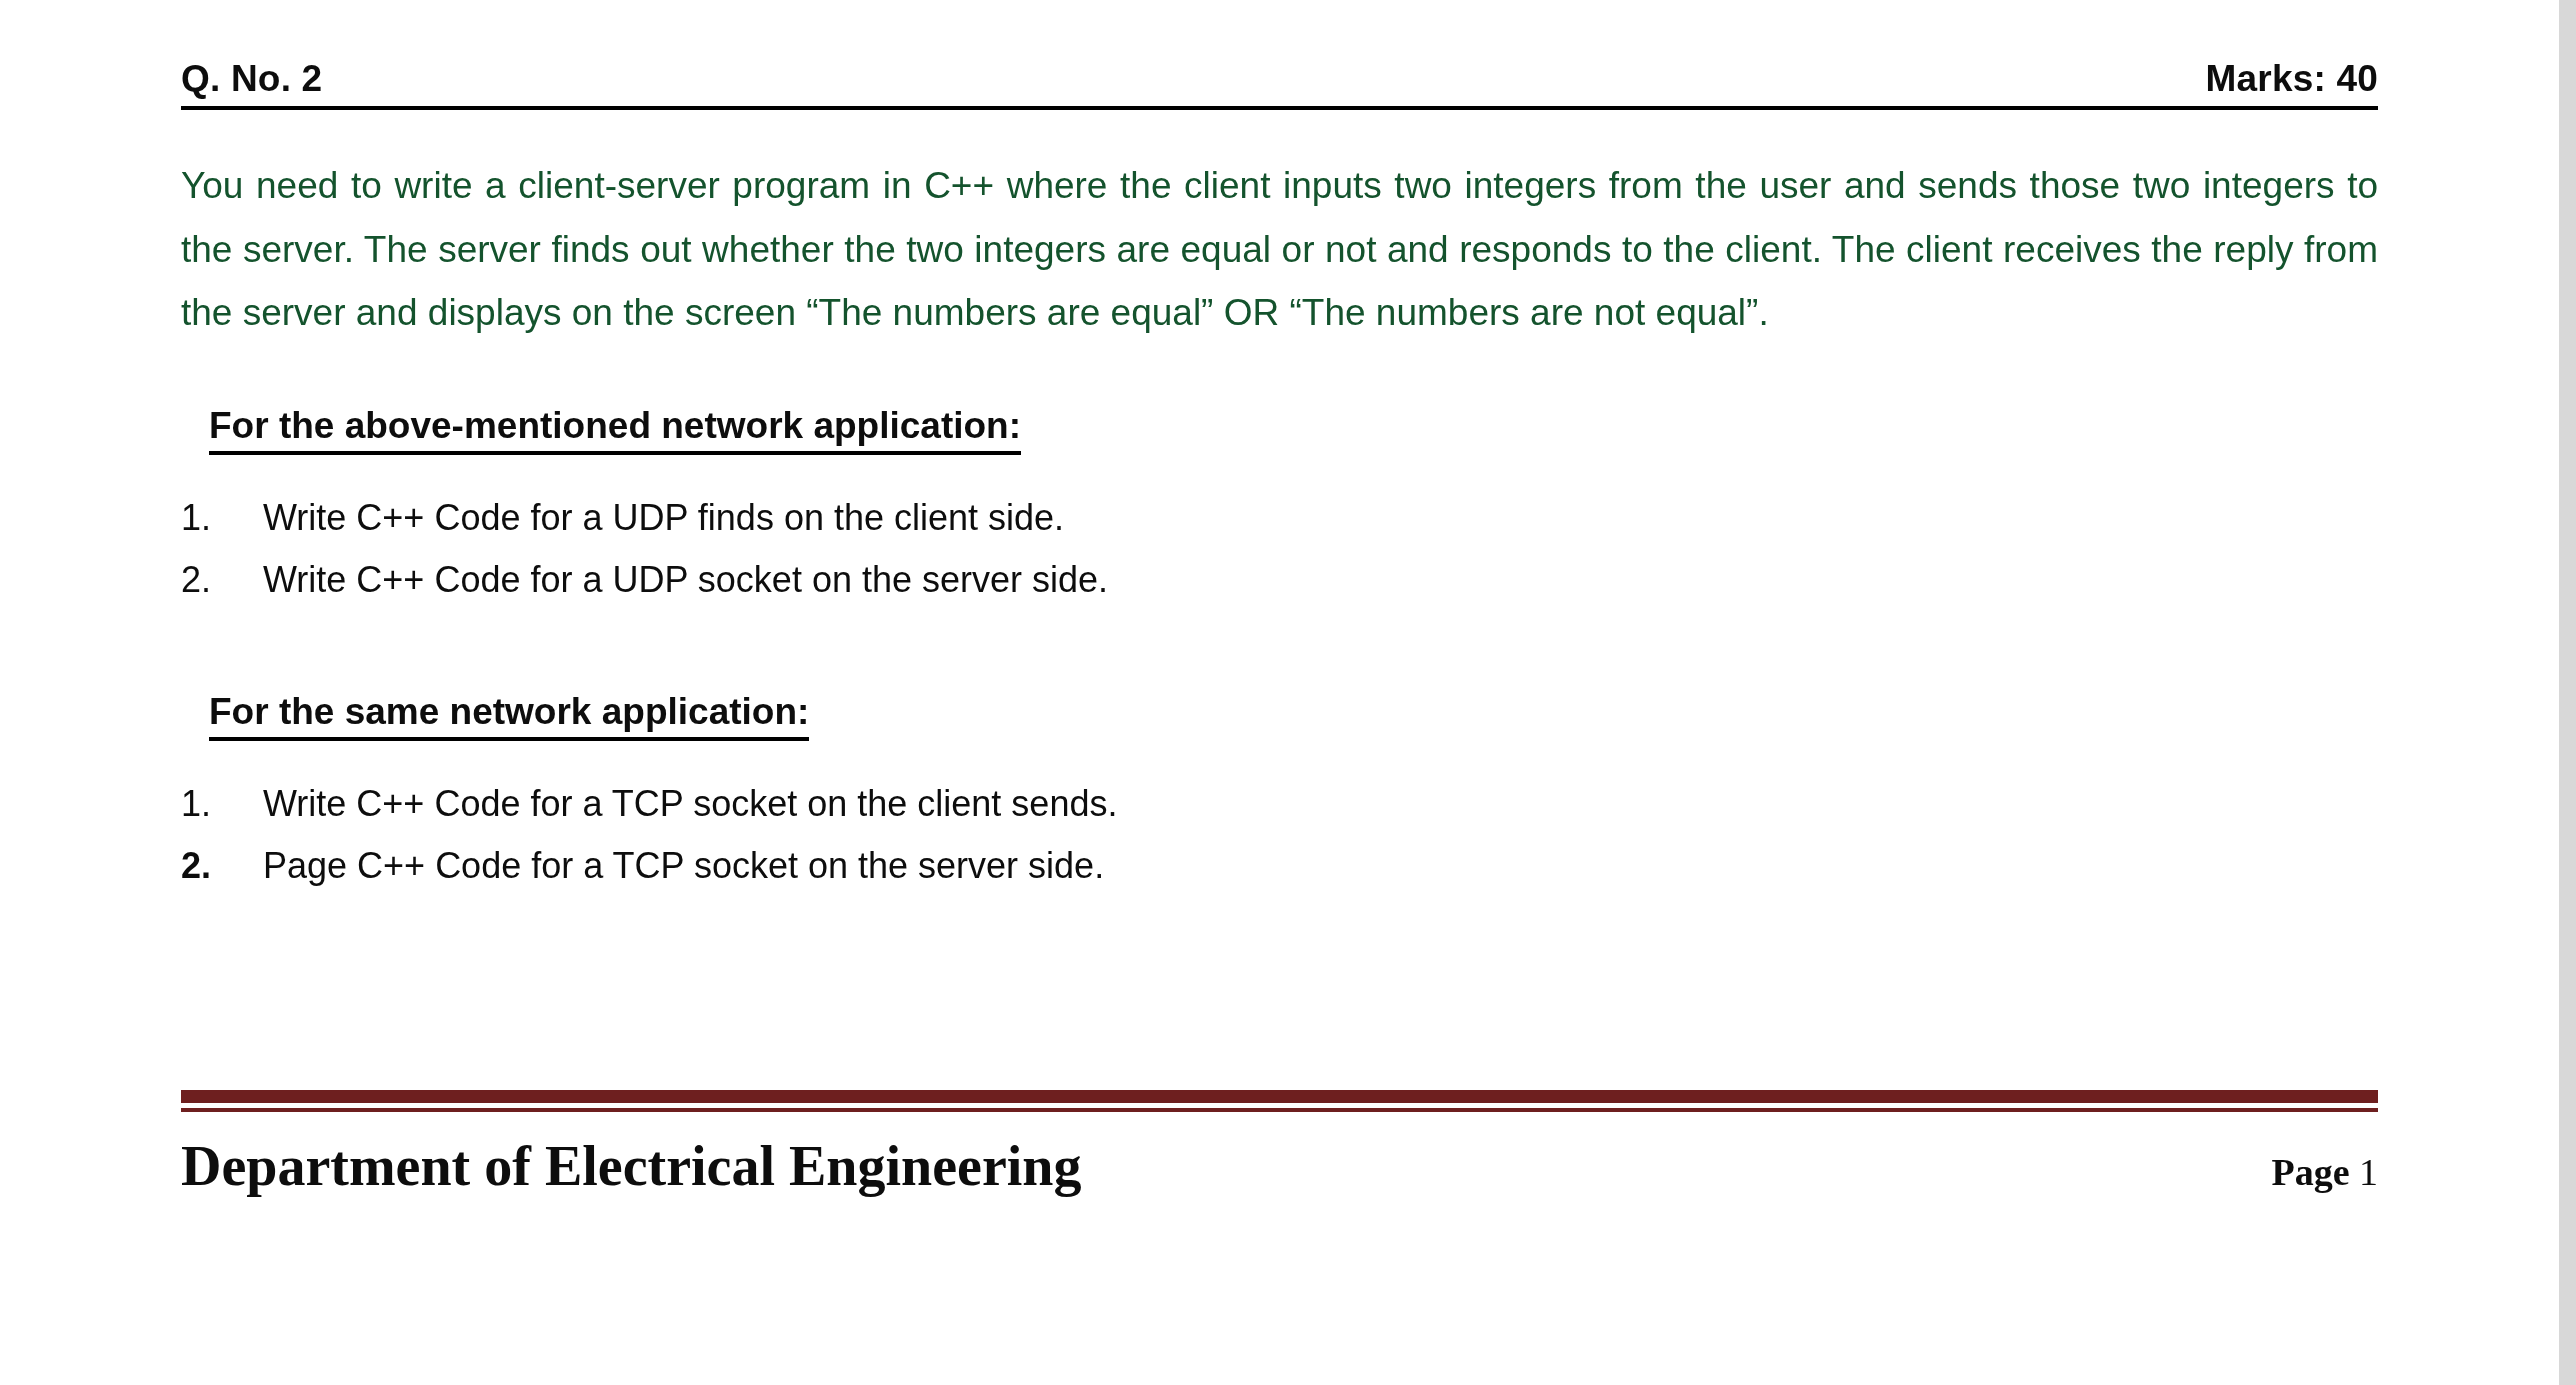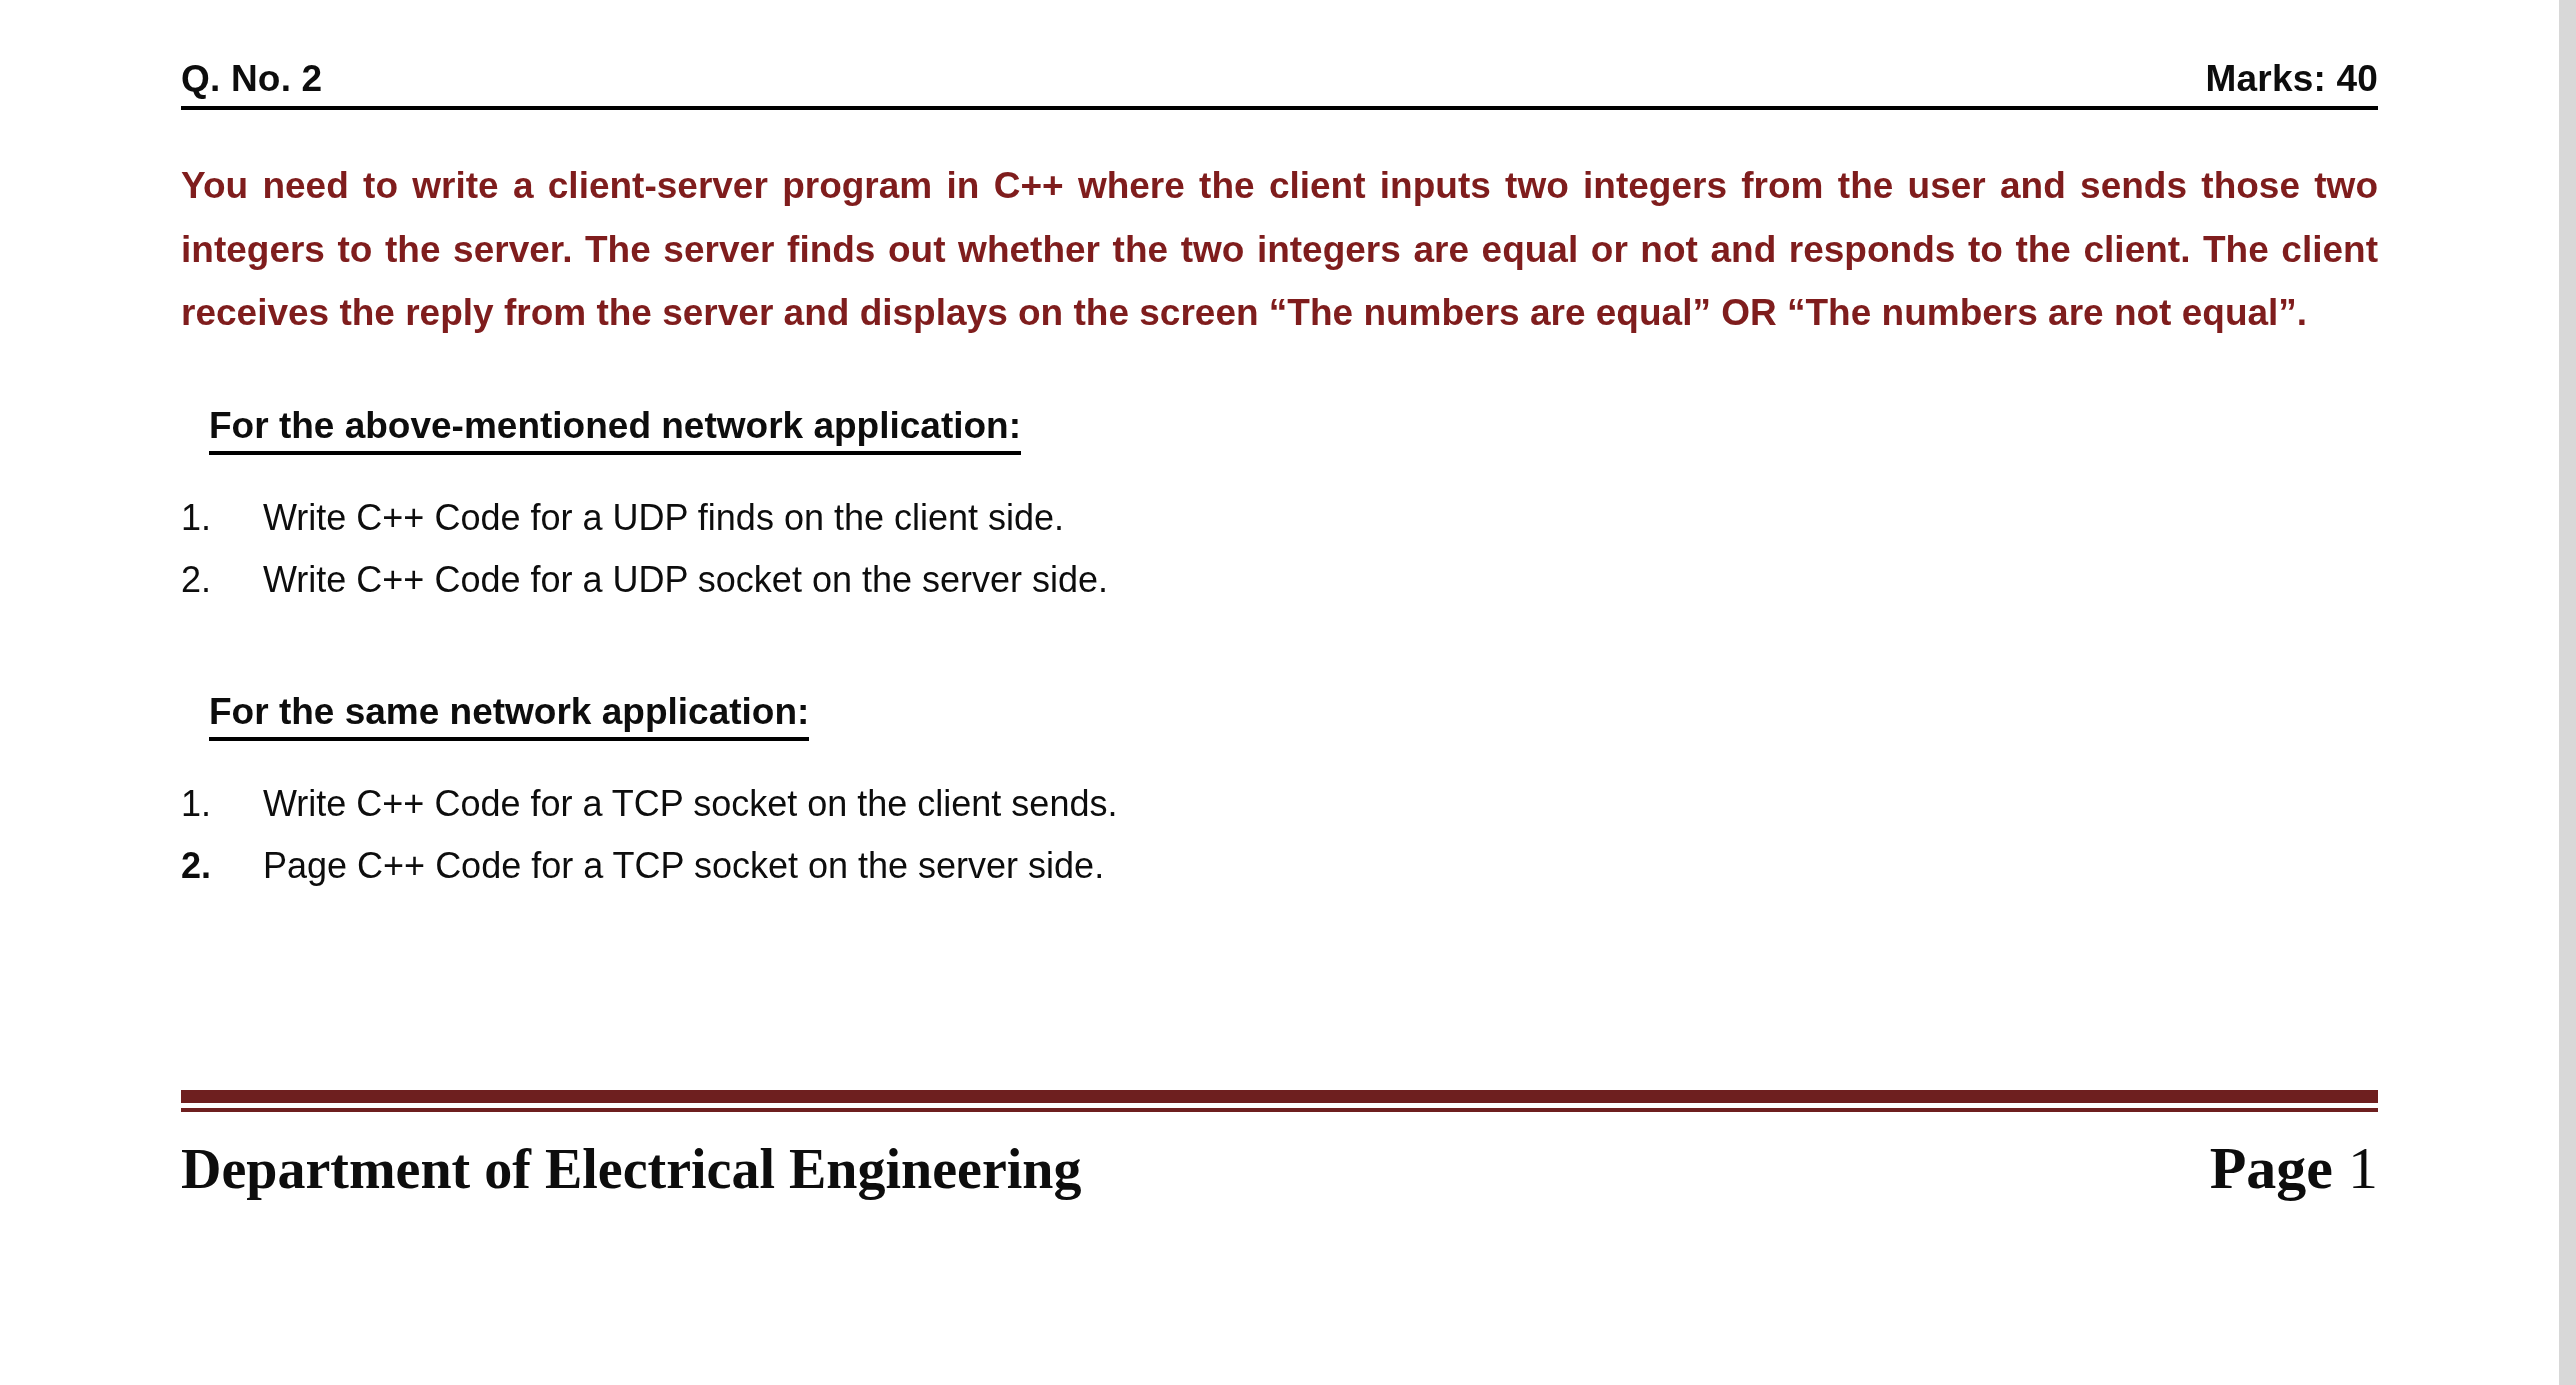--- a/index.html
+++ b/index.html
@@ -55,22 +55,22 @@
     font-size: 37px;
     font-weight: bold;
     color: #0d0d0d;
     letter-spacing: 0.2px;
   }
 
   
   .intro {
     margin-top: 44px;
     font-size: 37px;
-    font-weight: bold;
-    color: #7f1d1d;
+    font-weight: normal;
+    color: #14532d;
     line-height: 1.72;
     text-align: justify;
     text-justify: inter-word;
   }
 
   
   .section-heading {
     font-size: 37px;
     font-weight: bold;
     color: #0d0d0d;
@@ -136,21 +136,21 @@
     margin-top: 22px;
     font-family: "Liberation Serif", serif;
     color: #0d0d0d;
   }
 
   .footer-dept {
     font-size: 56px;
     font-weight: bold;
   }
 
-  .footer-page { font-size: 60px; }
+  .footer-page { font-size: 38px; margin-top: 12px; }
   .footer-page .page-word { font-weight: bold; }
   .footer-page .page-num  { font-weight: normal; }
 </style>
 </head>
 <body>
 
 <div class="viewer-edge"></div>
 
 <div class="page">
 

